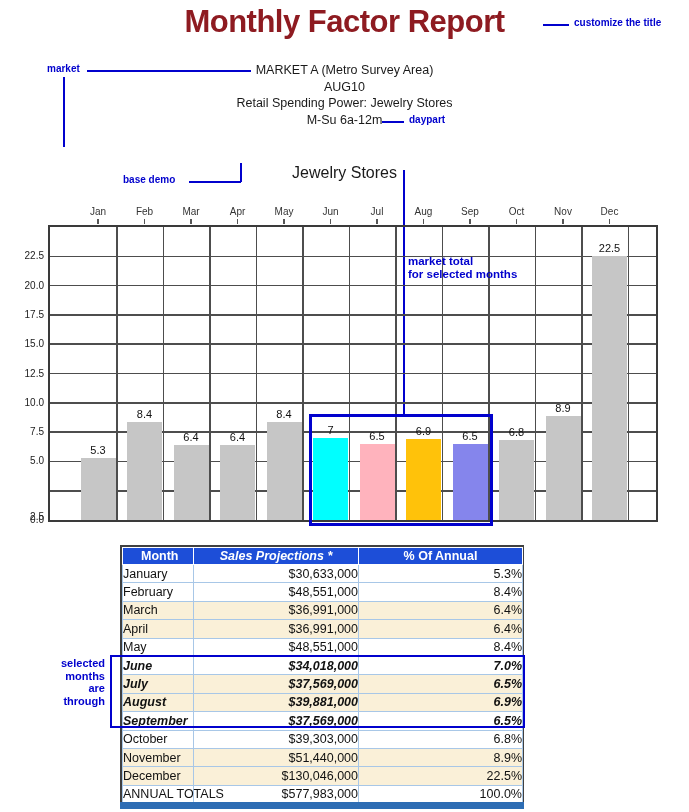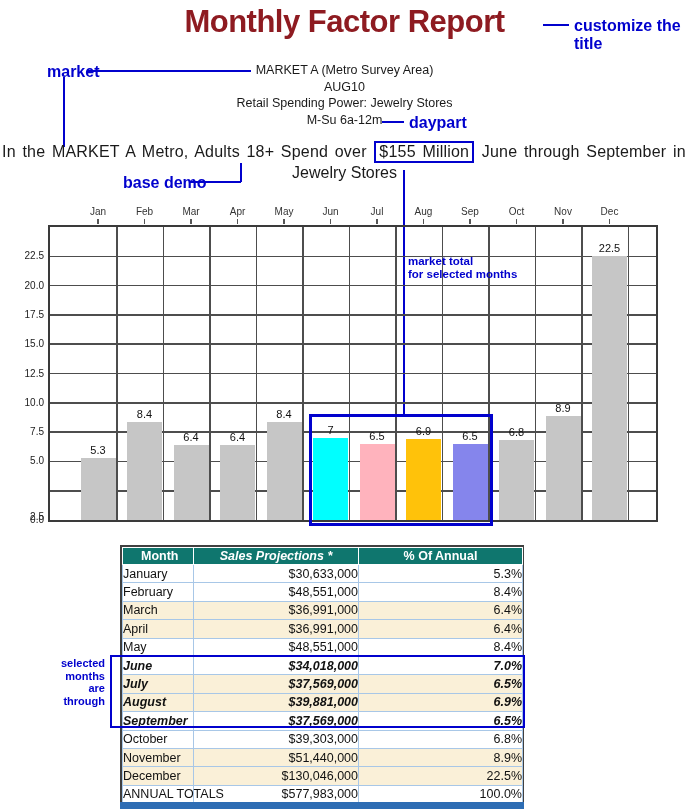--- a/index.html
+++ b/index.html
@@ -2,40 +2,40 @@
 <html><head>
 <meta charset="utf-8">
 <style>
   html,body{margin:0;padding:0;background:#fff;}
   .page{position:relative;width:689px;height:812px;background:#fff;overflow:hidden;
         font-family:"Liberation Sans","DejaVu Sans",sans-serif;color:#111;}
   .abs{position:absolute;}
   .page-title{left:0;top:4px;width:689px;text-align:center;
               font-size:31px;font-weight:bold;color:#8E1B21;letter-spacing:-0.5px;}
   .blue-note{color:#0101CD;font-weight:bold;}
-  .note-sm{font-size:16px;}
+  .note-sm{font-size:10px;}
   .bline{background:#0101CD;}
   .hdr-block{left:0;top:62px;width:689px;text-align:center;font-size:12.5px;line-height:16.5px;color:#1a1a1a;}
   .sentence{left:2px;top:141px;width:687px;white-space:nowrap;font-size:16px;color:#1a1a1a;
             letter-spacing:0.2px;word-spacing:2px;}
   .sentence2{left:0;top:164px;width:689px;text-align:center;font-size:16px;color:#1a1a1a;}
   .hl-box{display:inline-block;border:2px solid #0101CD;padding:0px 3px;margin:0 1px;}
   .chart-plot{left:48px;top:225px;width:610px;height:297px;border:2px solid #3a3a3a;box-sizing:border-box;}
   .grid-h{position:absolute;left:0;width:100%;height:1.6px;background:#4d4d4d;}
   .grid-v{position:absolute;top:0;height:100%;width:1.6px;background:#4d4d4d;}
   .bar{position:absolute;}
   .bar-label{position:absolute;text-align:center;font-size:11px;color:#111;}
   .month-label{position:absolute;top:206px;width:50px;text-align:center;font-size:10px;color:#333;}
   .month-tick{position:absolute;top:219px;width:1.5px;height:5px;background:#555;}
   .ylabel{position:absolute;width:28px;left:16px;text-align:right;font-size:10px;color:#222;}
   .chart-sel-box{left:309px;top:414px;width:184px;height:112px;border:3px solid #0101CD;box-sizing:border-box;}
   .mkt-total{left:408px;top:255px;font-size:11.5px;line-height:13px;}
   .tbl-wrap{left:120px;top:545px;width:404px;border:2px solid #404040;box-sizing:border-box;background:#fff;}
   table.report{border-collapse:collapse;width:400px;table-layout:fixed;font-size:12.5px;}
-  table.report th{background:#0f766e;color:#fff;font-weight:bold;border:1px solid #fff;
+  table.report th{background:#1d4ed8;color:#fff;font-weight:bold;border:1px solid #fff;
                   height:16px;padding:0 18px;}
   table.report th.sales-h{font-style:italic;}
   table.report td{border:1px solid #A8C7E7;height:17.4px;padding:0;}
   td.c-month{padding-left:5px;white-space:nowrap;overflow:visible;}
   td.c-sales{text-align:right;padding-right:9px;}
   td.c-pct{text-align:right;padding-right:7px;}
   tr.cream td{background:#FAF0D8;}
   tr.sel td{font-style:italic;font-weight:bold;}
   .tbl-strip{left:120px;top:802px;width:404px;height:7px;background:#2E6DB4;}
   .tbl-sel-box{left:110px;top:655px;width:415px;height:73px;border:2px solid #0101CD;box-sizing:border-box;}
@@ -57,21 +57,20 @@
     <div>M-Su 6a-12m</div>
   </div>
 
   <div class="abs blue-note note-sm" style="left:47px;top:63px;">market</div>
   <div class="abs bline" style="left:87px;top:70px;width:164px;height:1.5px;"></div>
   <div class="abs bline" style="left:63px;top:77px;width:1.5px;height:70px;"></div>
 
   <div class="abs bline" style="left:382px;top:121px;width:22px;height:1.5px;"></div>
   <div class="abs blue-note note-sm" style="left:409px;top:114px;">daypart</div>
 
-  <div class="abs sentence"><span>In the MARKET A Metro, Adults 18+ Spend over</span> <span class="hl-box"><span>$155 Million</span></span> <span>June through September in</span></div>
   <div class="abs sentence2">Jewelry Stores</div>
 
   <div class="abs blue-note note-sm" style="left:123px;top:174px;">base demo</div>
   <div class="abs bline" style="left:189px;top:181px;width:52px;height:1.5px;"></div>
   <div class="abs bline" style="left:240px;top:163px;width:1.5px;height:19px;"></div>
 
   <div class="abs bline" style="left:403px;top:170px;width:2px;height:245px;"></div>
 
   <div class="abs" id="chart-layer" style="left:0;top:0;width:689px;height:545px;">
     <div class="abs chart-plot" id="chart-plot">

